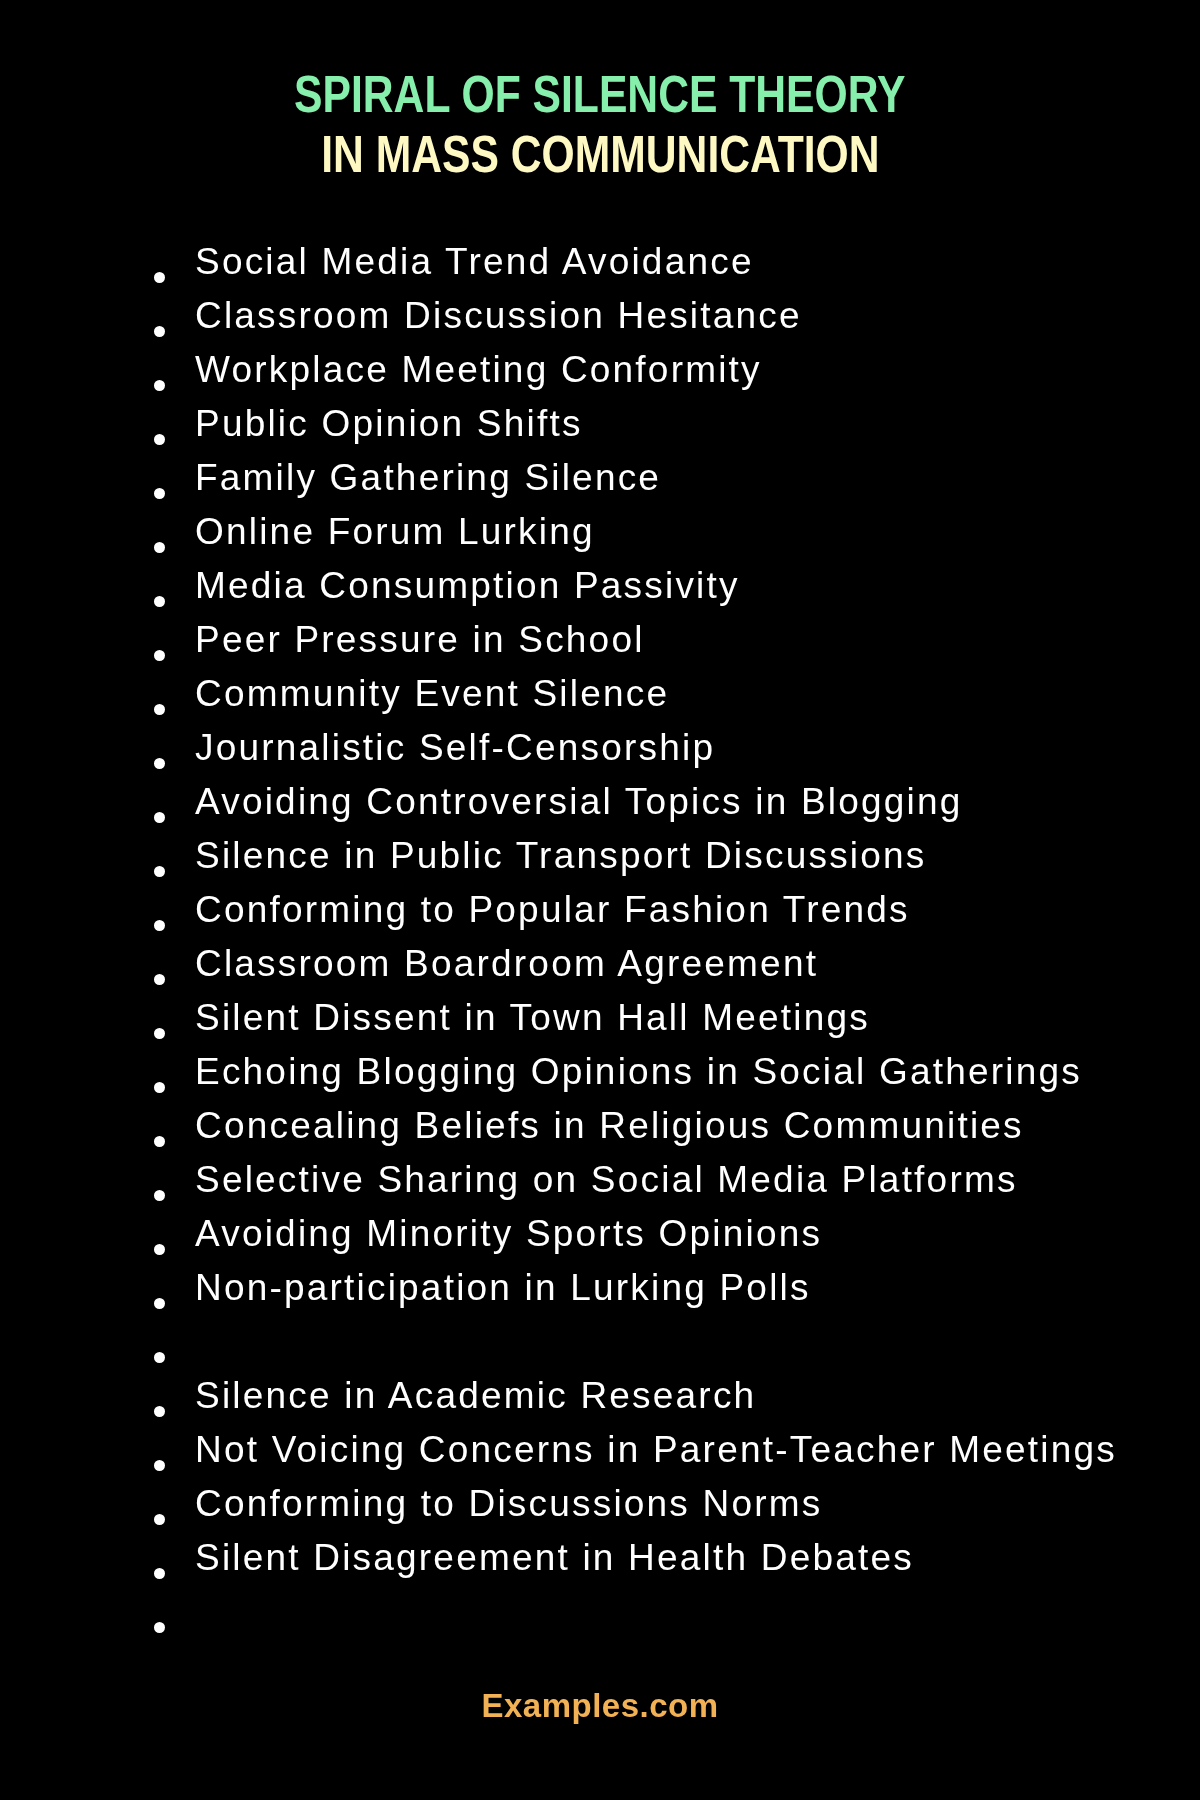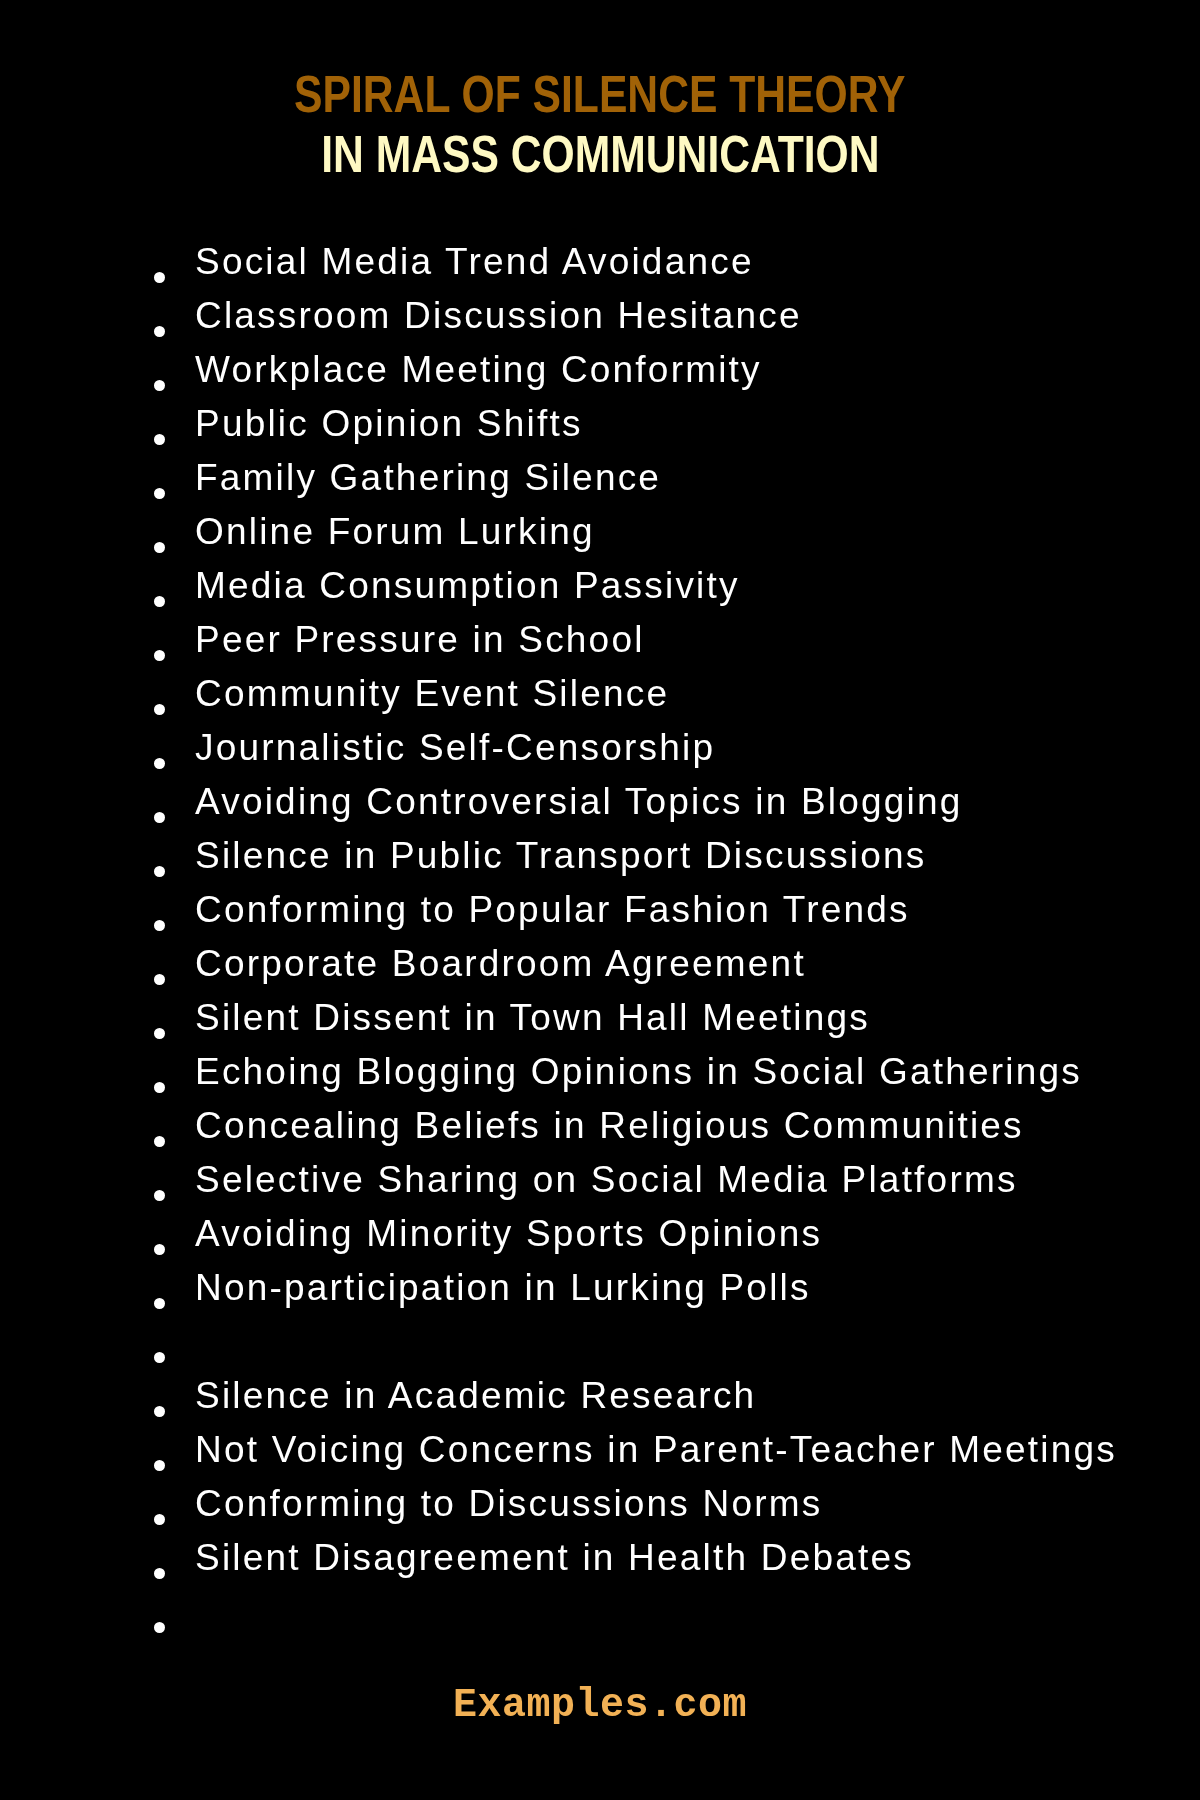--- a/index.html
+++ b/index.html
@@ -23,21 +23,21 @@
     font-size: 52px;
     font-weight: 800;
     letter-spacing: 0px;
     white-space: nowrap;
   }
   .title-line .squeeze {
     display: inline-block;
     transform: scaleX(0.82);
     transform-origin: 50% 50%;
   }
-  .title-main { color: #a16207; }
+  .title-main { color: #86efac; }
   .title-sub  { color: #fef9c3; }
 
   ul.examples-list {
     position: absolute;
     top: 229px;
     left: 154px;
     margin: 0;
     padding: 0;
     list-style: none;
   }
@@ -57,26 +57,25 @@
     background: #FFFFFF;
     margin-right: 30px;
     flex: none;
   }
   .footer {
     position: absolute;
     top: 1682px;
     left: 0;
     width: 100%;
     text-align: center;
-    font-size: 40px;
+    font-size: 33px;
     font-weight: bold;
     line-height: 48px;
     color: #F2B155;
     letter-spacing: 0.5px;
-    font-family: Liberation Mono, monospace;
   }
 </style>
 </head>
 <body>
 
 <div class="page">
 
   <div class="titles">
     <div class="title-line title-main">
       <span class="squeeze">SPIRAL OF SILENCE THEORY</span>
@@ -134,21 +133,21 @@
     <li>
         <span class="dot"></span>
         <span>Silence in Public Transport Discussions</span>
       </li>
     <li>
         <span class="dot"></span>
         <span>Conforming to Popular Fashion Trends</span>
       </li>
     <li>
         <span class="dot"></span>
-        <span>Corporate Boardroom Agreement</span>
+        <span>Classroom Boardroom Agreement</span>
       </li>
     <li>
         <span class="dot"></span>
         <span>Silent Dissent in Town Hall Meetings</span>
       </li>
     <li>
         <span class="dot"></span>
         <span>Echoing Blogging Opinions in Social Gatherings</span>
       </li>
     <li>

